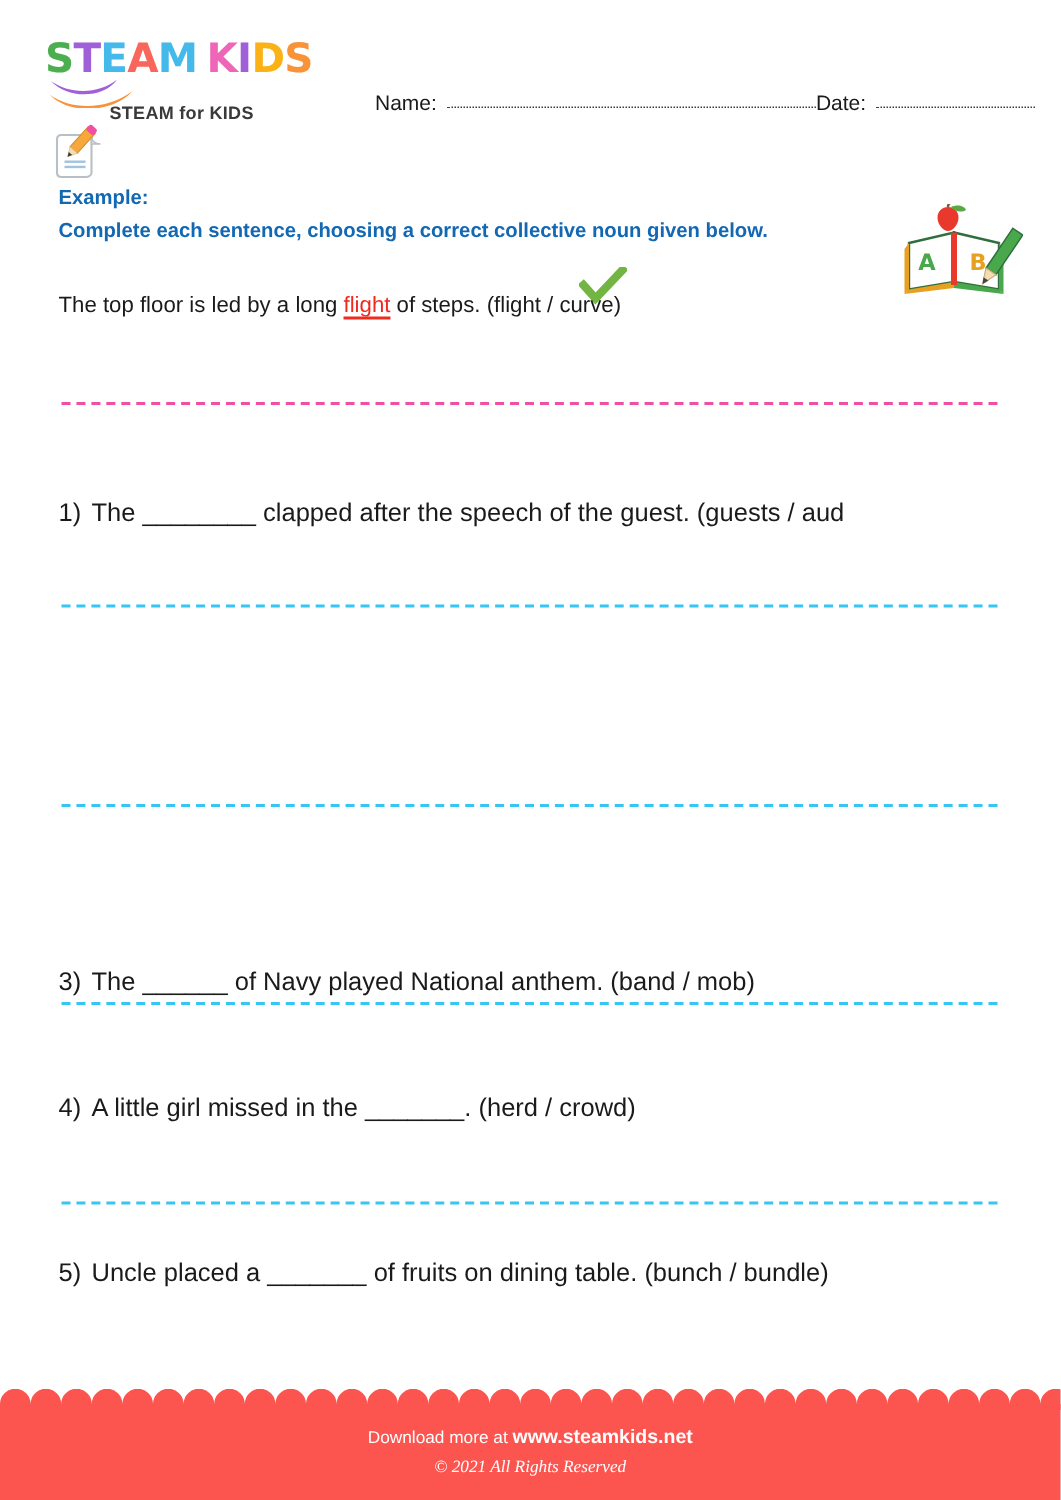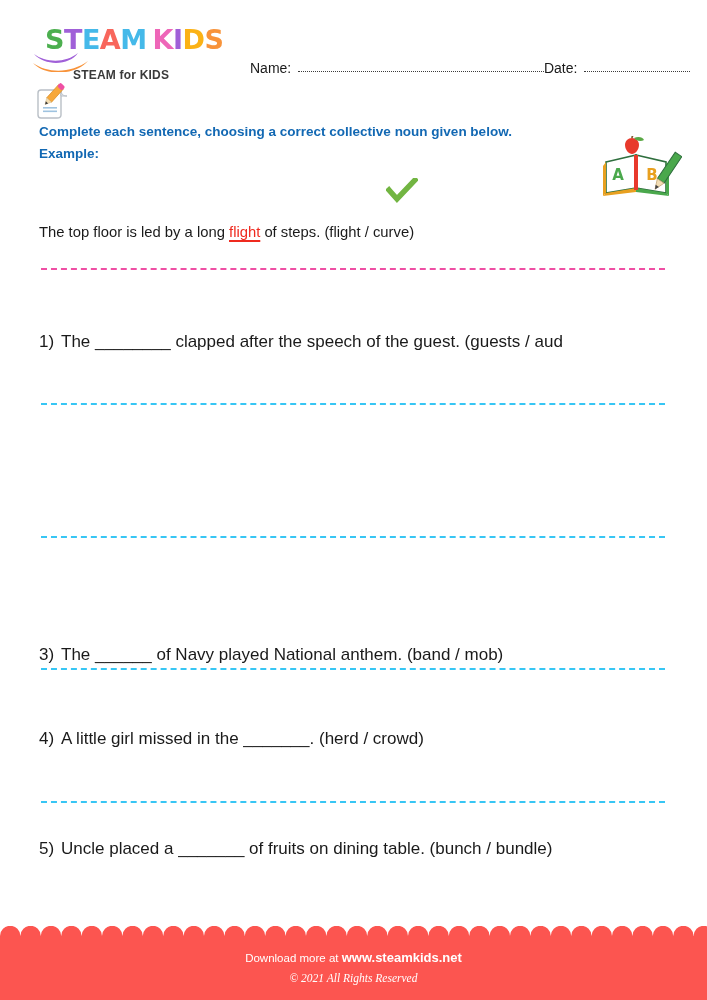--- a/index.html
+++ b/index.html
@@ -35,21 +35,20 @@
     width: 200px;
   }
 
   .logo-word {
     font-family: "DejaVu Sans", sans-serif;
     font-size: 27px;
     font-weight: 900;
     letter-spacing: -0.5px;
     line-height: 1;
     white-space: nowrap;
-    margin-left: 15px;
   }
   .logo-word span { display: inline-block; }
   .logo-gap { width: 6px; display: inline-block; }
 
   .logo-swoosh {
     position: absolute;
     left: 2px; top: 24px;
     width: 58px; height: 22px;
     pointer-events: none;
   }
@@ -132,21 +131,20 @@
 
   
   .example-row {
     position: absolute;
     left: 39px; top: 196px;
     width: 640px;
     font-family: "Liberation Sans", sans-serif;
     font-size: 14.8px;
     color: #1a1a1a;
     white-space: nowrap;
-    margin-top: 28px;
   }
   .answer-red {
     color: #ef2a1f;
     text-decoration: underline;
     text-underline-offset: 3px;
     text-decoration-thickness: 1.5px;
   }
   .check-mark {
     position: absolute;
     left: 386px; top: 178px;
@@ -277,22 +275,22 @@
 
       <g transform="rotate(34 66 40)">
         <rect x="62" y="14" width="8" height="32" fill="#4aa84c" stroke="#2f6f3e" stroke-width="1"></rect>
         <polygon points="62,46 70,46 66,56" fill="#f3ddb3" stroke="#c9ae80" stroke-width="0.8"></polygon>
         <polygon points="64,52 68,52 66,56" fill="#444"></polygon>
       </g>
     </svg>
   </div>
 
   <div class="instructions">
+    <div>Example:</div>
     <div>Complete each sentence, choosing a correct collective noun given below.</div>
-    <div>Example:</div>
   </div>
 
   <svg class="check-mark" viewBox="0 0 32 26">
     <path d="M3 12 L11 21 L29 2" stroke="#72b542" stroke-width="5.5" fill="none" stroke-linecap="square" stroke-linejoin="miter"></path>
   </svg>
 
   <div class="example-row">
     <span>The top floor is led by a long </span><span class="answer-red">flight</span><span> of steps. (flight / curve)</span>
   </div>
 

